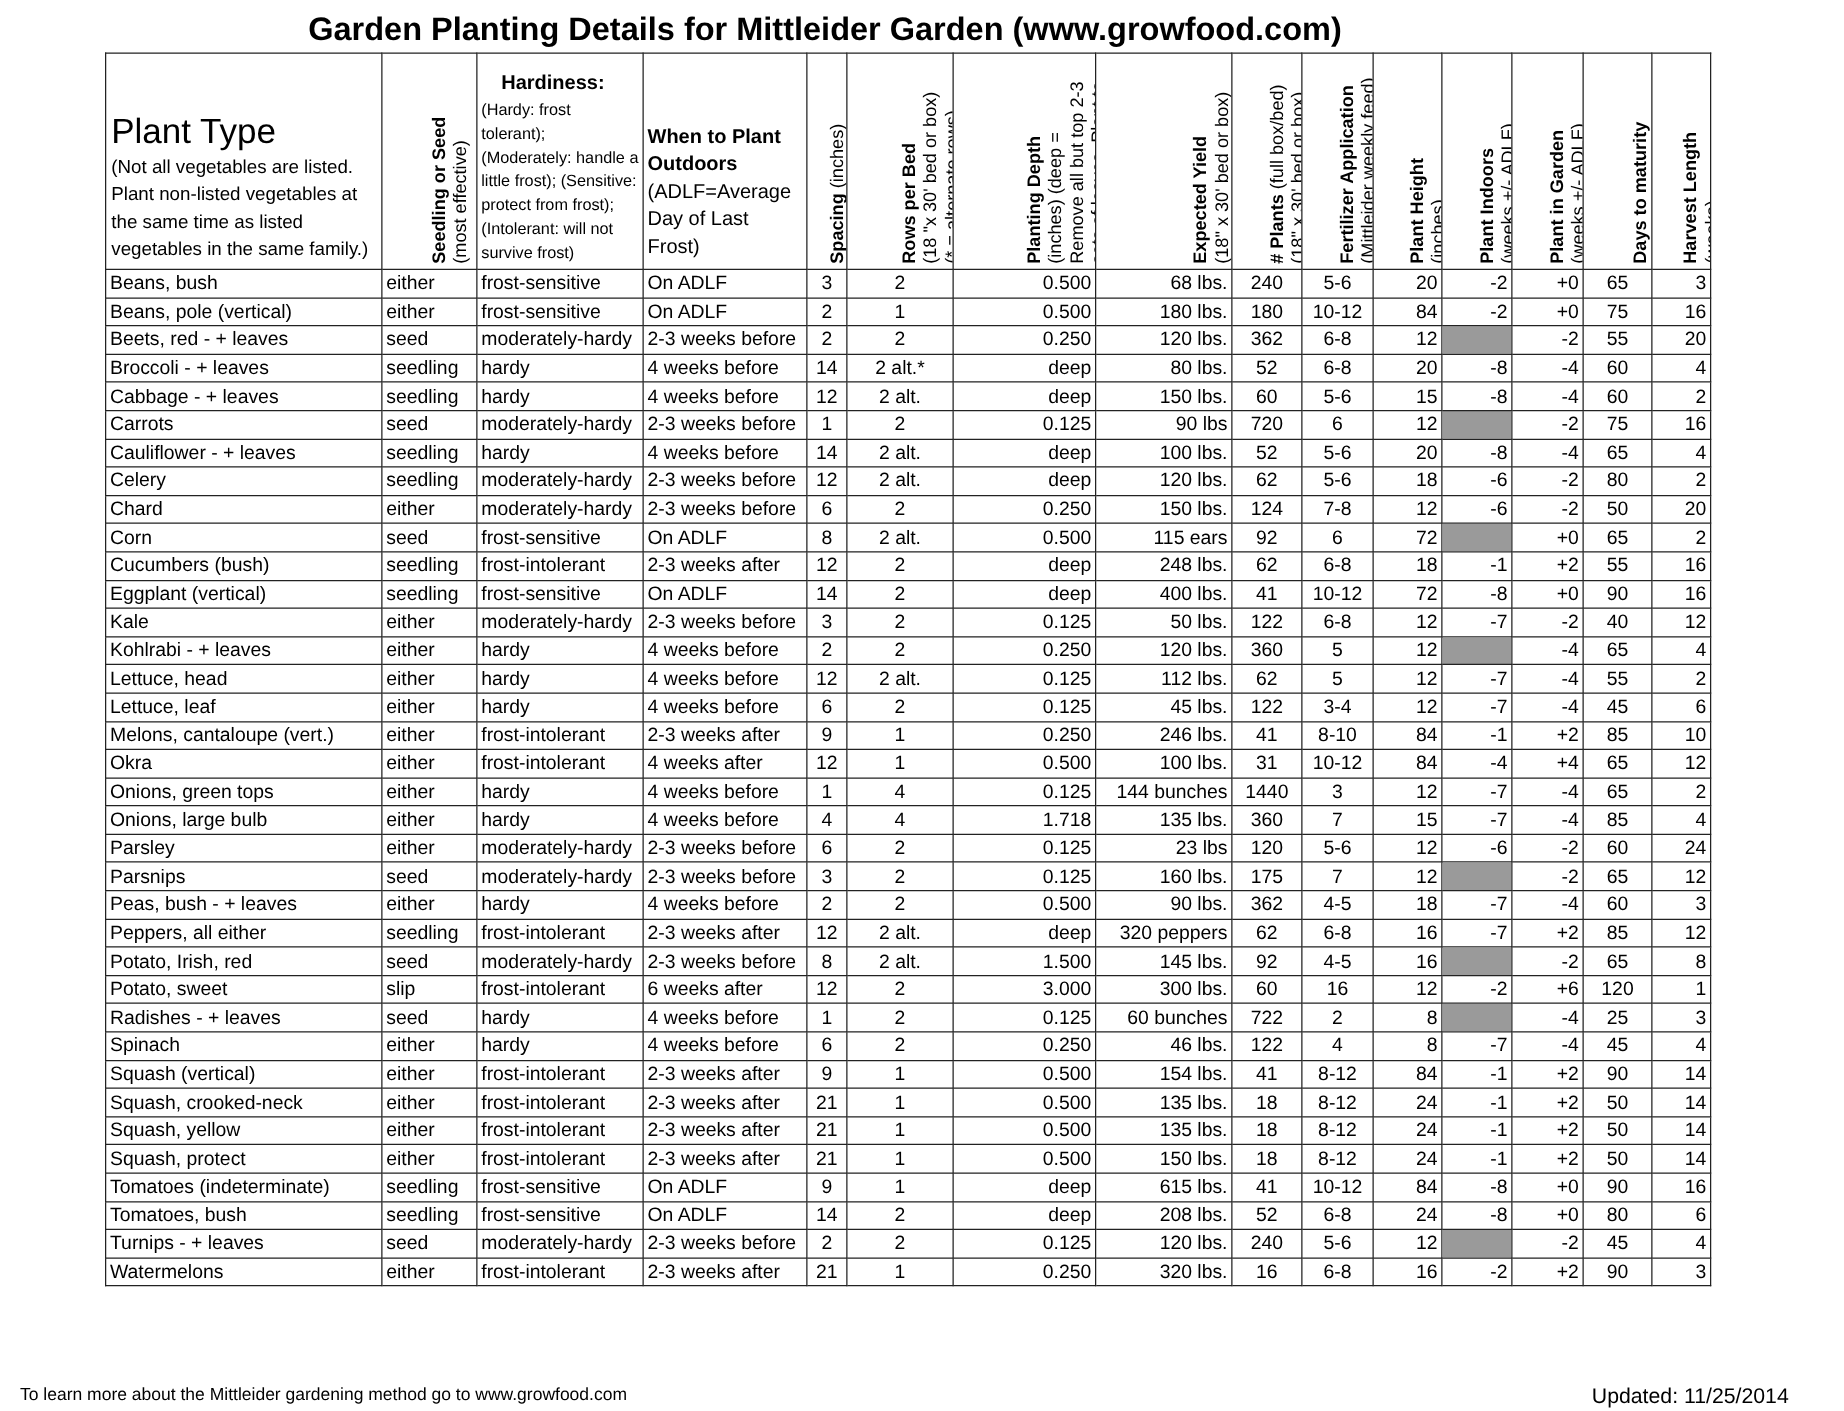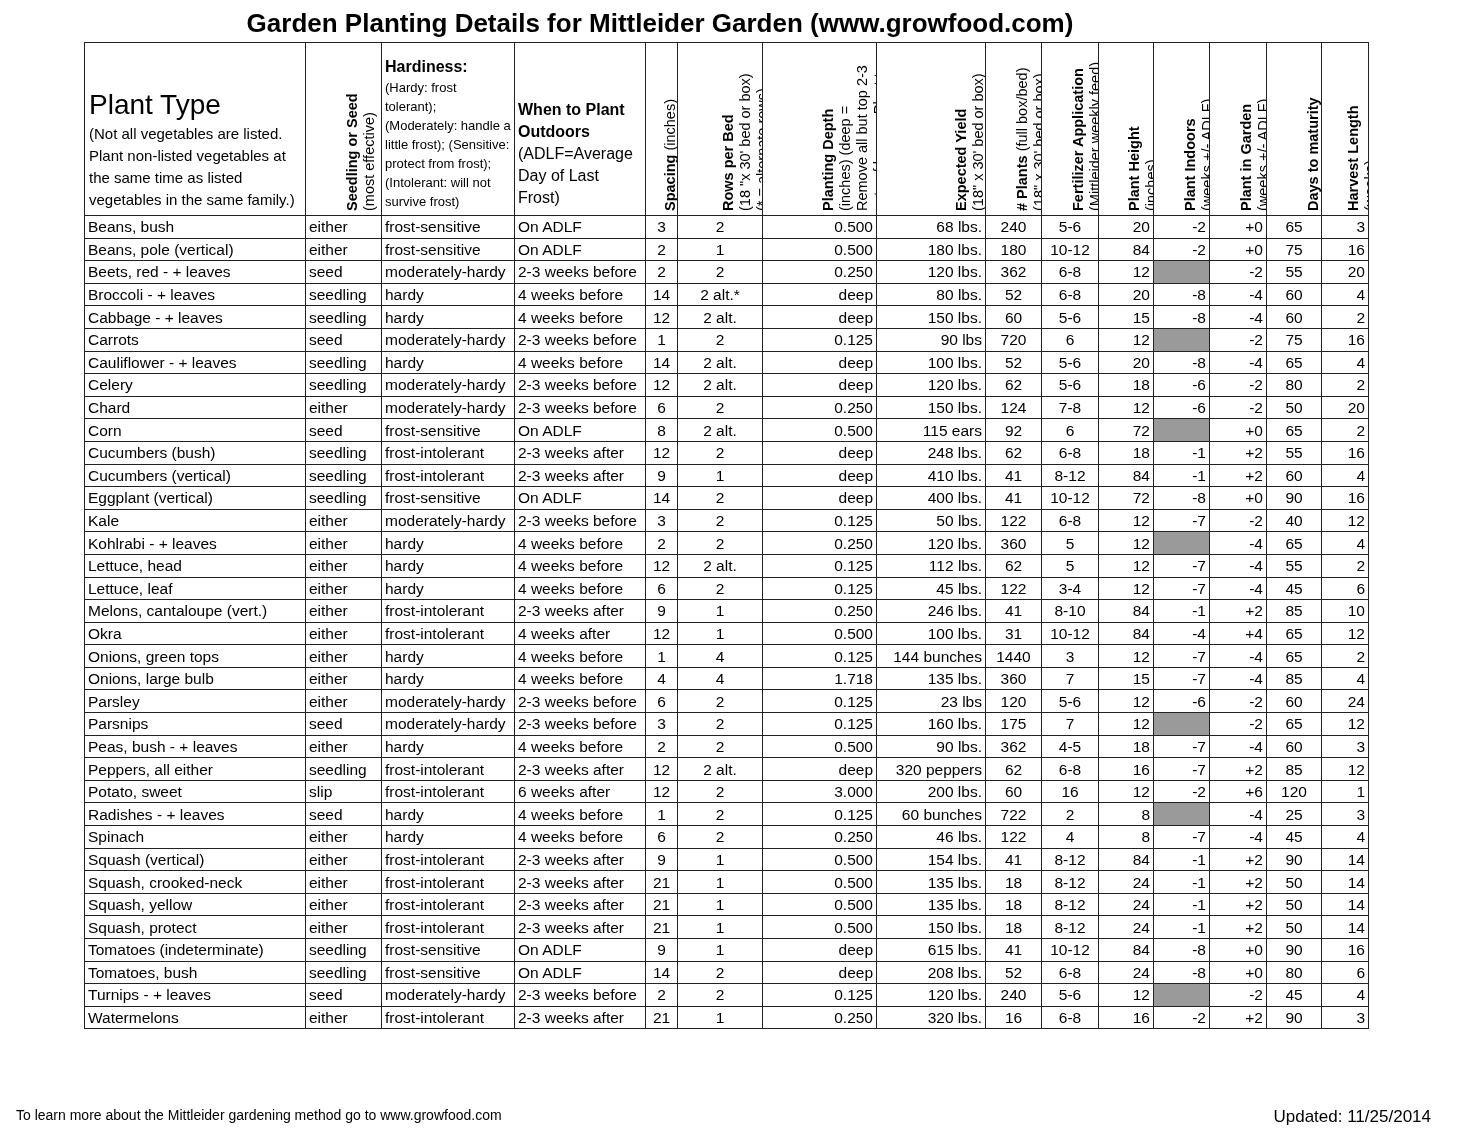--- a/index.html
+++ b/index.html
@@ -7,21 +7,21 @@
   .title { position: absolute; left: 0; top: 8px; width: 1320px; text-align: center; font-weight: bold; font-size: 26px; }
   table.grid { position: absolute; left: 84px; top: 42px; border-collapse: collapse; table-layout: fixed; }
   table.grid td, table.grid th { border: 1.5px solid #222; padding: 0 3px; font-size: 15.5px; white-space: nowrap; overflow: hidden; height: 21.6px; line-height: 21px; font-stretch: condensed; }
   table.grid thead th { height: 164px; vertical-align: bottom; font-weight: normal; }
   .vhead { position: relative; }
   .vtext { position: absolute; left: 50%; bottom: 4px; transform-origin: left bottom; transform: rotate(-90deg) translateY(100%); white-space: nowrap; font-size: 14.5px; line-height: 17px; text-align: left; }
   .vtext b { font-weight: bold; }
   .plant-head { text-align: left; vertical-align: bottom; padding: 2px 4px 4px 4px !important; white-space: normal !important; line-height: 22px !important; font-size: 15px !important; }
   .plant-head .big { font-size: 28px; font-weight: normal; line-height: 36px; display: block; }
   .hard-head { text-align: left; white-space: normal !important; line-height: 19px !important; font-size: 13px !important; vertical-align: bottom; padding: 2px 3px 4px 3px !important; }
-  .hard-head .big { font-weight: bold; font-size: 16px; display: block; line-height: 22px; }
+  .hard-head .big { font-weight: bold; font-size: 16px; display: block; line-height: 22px; margin-left: 16px; }
   .when-head { text-align: left; white-space: normal !important; line-height: 22px !important; font-size: 16px !important; vertical-align: bottom; padding: 2px 3px 6px 3px !important; }
   .when-head .big { font-weight: bold; display: block; }
   td.name { font-size: 17px; text-align: left; }
   td.l { text-align: left; font-size: 15px; }
   td.c { text-align: center; }
   td.r { text-align: right; }
   td.gray { background: #9a9a9a; }
   .footer-left { position: absolute; left: 16px; top: 1107px; font-size: 14px; text-align: right; }
   .footer-right { position: absolute; right: 44px; top: 1107px; font-size: 17px; }
 </style>
@@ -282,37 +282,20 @@
         <td class="r">248 lbs.</td>
         <td class="c">62</td>
         <td class="c">6-8</td>
         <td class="r">18</td>
         <td class="r">-1</td>
         <td class="r">+2</td>
         <td class="c">55</td>
         <td class="r">16</td>
       </tr>
       <tr>
-        <td class="name">Cucumbers (vertical)</td>
-        <td class="l">seedling</td>
-        <td class="l">frost-intolerant</td>
-        <td class="l">2-3 weeks after</td>
-        <td class="c">9</td>
-        <td class="c">1</td>
-        <td class="r">deep</td>
-        <td class="r">410 lbs.</td>
-        <td class="c">41</td>
-        <td class="c">8-12</td>
-        <td class="r">84</td>
-        <td class="r">-1</td>
-        <td class="r">+2</td>
-        <td class="c">60</td>
-        <td class="r">4</td>
-      </tr>
-      <tr>
         <td class="name">Eggplant (vertical)</td>
         <td class="l">seedling</td>
         <td class="l">frost-sensitive</td>
         <td class="l">On ADLF</td>
         <td class="c">14</td>
         <td class="c">2</td>
         <td class="r">deep</td>
         <td class="r">400 lbs.</td>
         <td class="c">41</td>
         <td class="c">10-12</td>
@@ -520,28 +503,45 @@
         <td class="r">320 peppers</td>
         <td class="c">62</td>
         <td class="c">6-8</td>
         <td class="r">16</td>
         <td class="r">-7</td>
         <td class="r">+2</td>
         <td class="c">85</td>
         <td class="r">12</td>
       </tr>
       <tr>
+        <td class="name">Potato, Irish, red</td>
+        <td class="l">seed</td>
+        <td class="l">moderately-hardy</td>
+        <td class="l">2-3 weeks before</td>
+        <td class="c">8</td>
+        <td class="c">2 alt.</td>
+        <td class="r">1.500</td>
+        <td class="r">145 lbs.</td>
+        <td class="c">92</td>
+        <td class="c">4-5</td>
+        <td class="r">16</td>
+        <td class="r gray" style="background: rgb(154, 154, 154);"></td>
+        <td class="r">-2</td>
+        <td class="c">65</td>
+        <td class="r">8</td>
+      </tr>
+      <tr>
         <td class="name">Potato, sweet</td>
         <td class="l">slip</td>
         <td class="l">frost-intolerant</td>
         <td class="l">6 weeks after</td>
         <td class="c">12</td>
         <td class="c">2</td>
         <td class="r">3.000</td>
-        <td class="r">200 lbs.</td>
+        <td class="r">300 lbs.</td>
         <td class="c">60</td>
         <td class="c">16</td>
         <td class="r">12</td>
         <td class="r">-2</td>
         <td class="r">+6</td>
         <td class="c">120</td>
         <td class="r">1</td>
       </tr>
       <tr>
         <td class="name">Radishes - + leaves</td>

